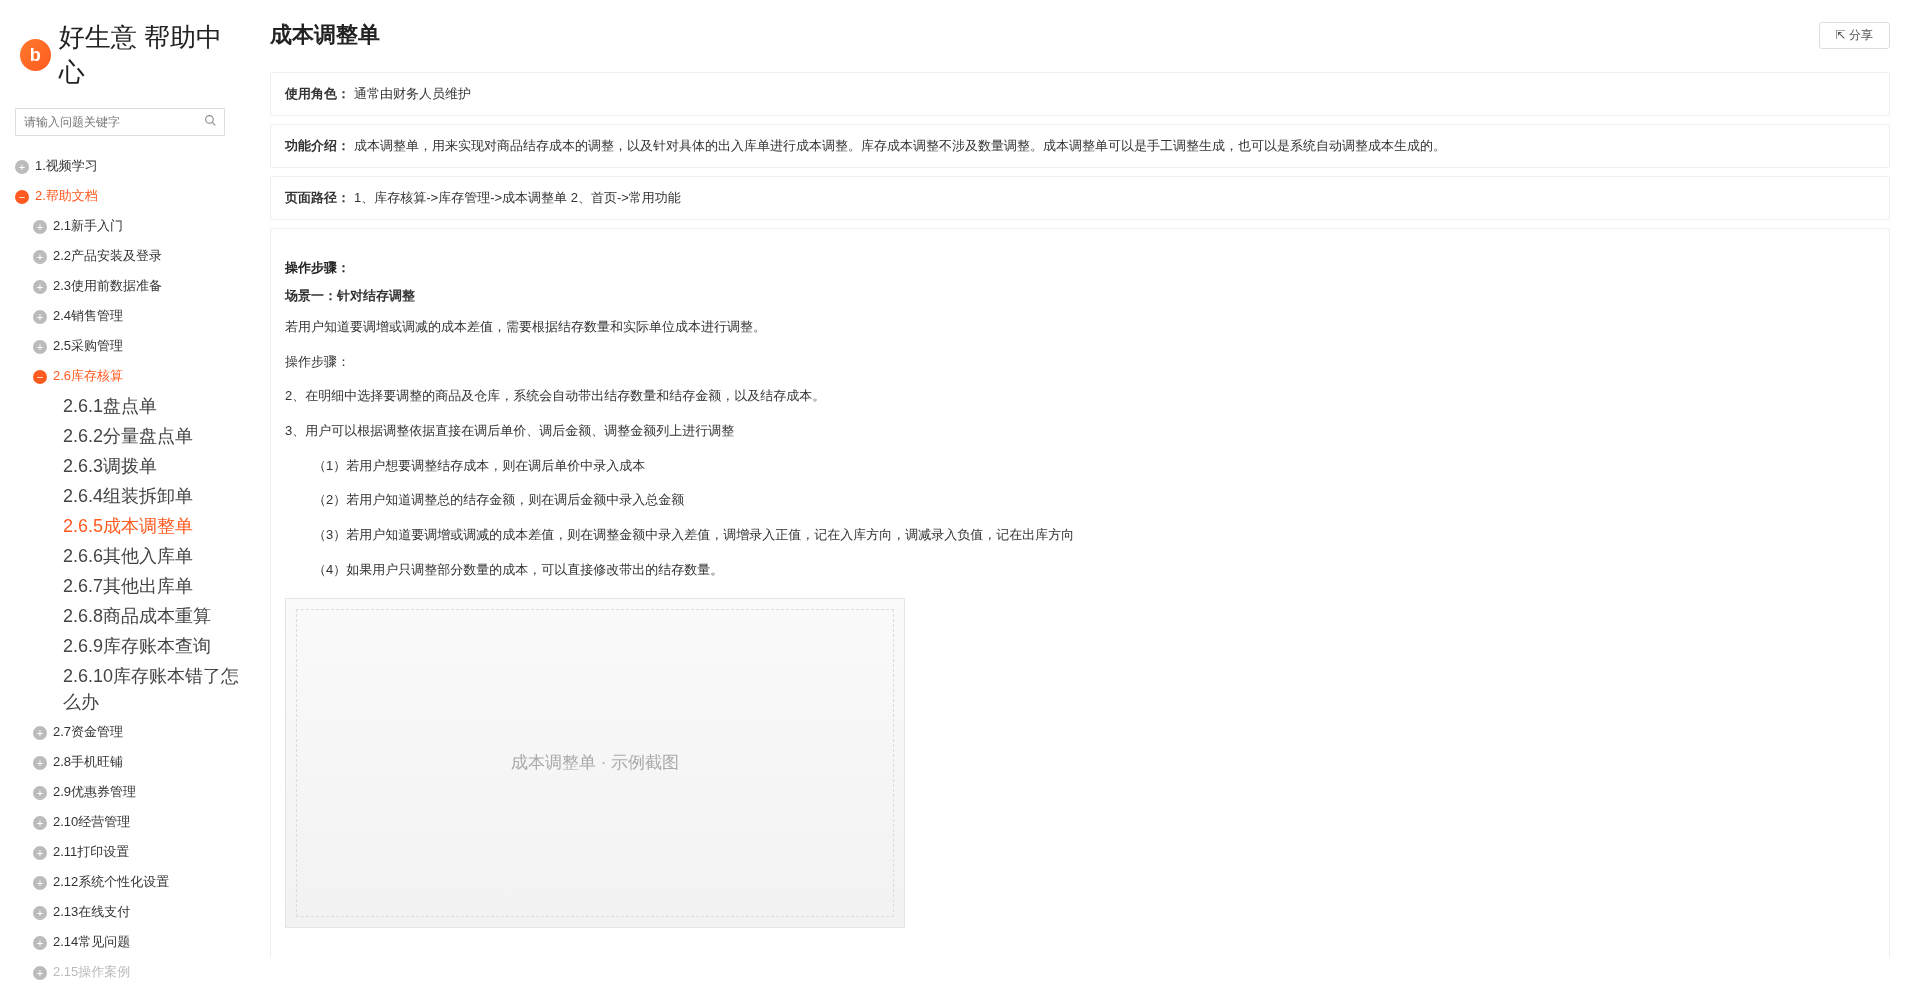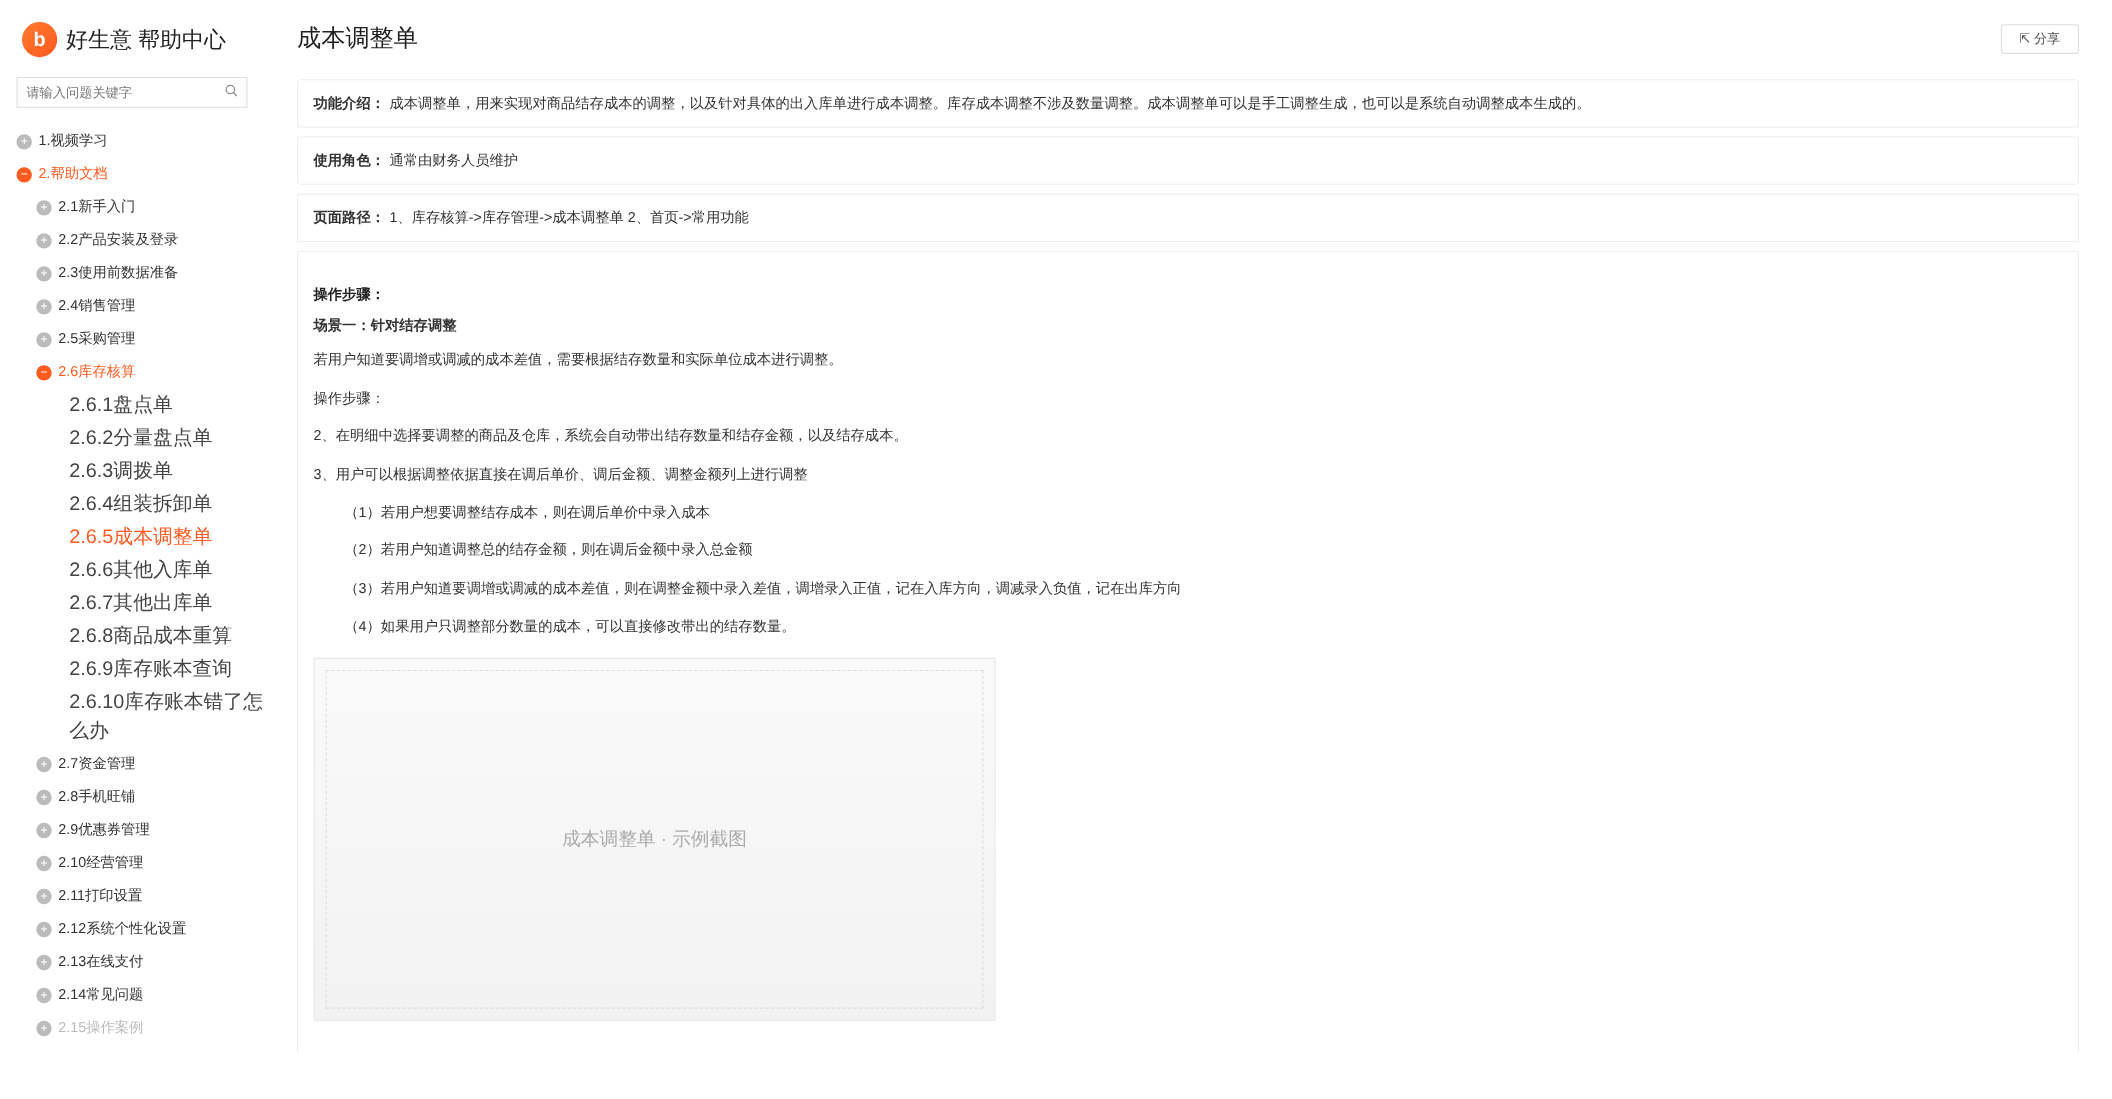--- a/index.html
+++ b/index.html
@@ -1,37 +1,37 @@
 <!DOCTYPE html>
 <html><head>
 <meta charset="utf-8">
 <style>
 * { margin: 0; padding: 0; box-sizing: border-box; }
 body { font-family: "Microsoft YaHei", Arial, sans-serif; font-size: 13px; color: #333; background: #fff; }
 .layout { display: flex; width: 100%; height: 100vh; }
 .sidebar { width: 240px; padding: 20px 0 20px 15px; overflow-y: auto; flex-shrink: 0; }
 .logo-row { display: flex; align-items: center; margin-bottom: 18px; padding-left: 5px; }
 .logo-badge { width: 32px; height: 32px; border-radius: 50%; background: linear-gradient(135deg,#ff7a2d,#ff5a1f); color:#fff; display:flex; align-items:center; justify-content:center; font-weight:bold; font-size:18px; margin-right:8px; }
-.logo-text { font-size: 20px; color:#222; font-weight: 400; }
+.logo-text { font-size: 26px; color:#222; font-weight: 400; }
 .search-wrap { position: relative; margin: 0 15px 15px 0; }
 .search-input { width: 100%; padding: 6px 28px 6px 8px; border: 1px solid #ddd; border-radius: 1px; font-size: 12px; color:#999; }
 .search-icon { position:absolute; right:8px; top:6px; color:#888; font-size:13px; }
 .nav { list-style:none; }
 .nav li { line-height: 26px; cursor: pointer; }
 .lvl1 { padding: 2px 0; }
 .lvl2 { padding: 2px 0 2px 18px; }
 .lvl3 { padding: 2px 0 2px 48px; font-size: 18px; color:#444; }
 .expand-icon { display:inline-block; width:14px; height:14px; border-radius:50%; background:#bbb; color:#fff; text-align:center; line-height:14px; font-size:11px; margin-right:6px; vertical-align:middle; }
 .expand-icon.open { background:#ff5a1f; }
 .active { color:#ff5a1f !important; }
 .active-section { color:#ff5a1f !important; }
 .faded { color:#bbb; }
 .content { flex: 1; padding: 20px 30px; overflow-y: auto; }
 .title-row { display:flex; justify-content:space-between; align-items:center; margin-bottom: 22px; }
-.page-title { font-size: 22px; font-weight: 400; color:#222; }
+.page-title { font-size: 22px; font-weight: 700; color:#222; }
 .share-btn { border:1px solid #ddd; padding:4px 16px; border-radius:3px; font-size:12px; color:#555; cursor:pointer; background:#fff; }
 .info-box { border:1px solid #eee; padding:12px 14px; margin-bottom: 8px; font-size: 13px; color:#333; border-radius:2px; }
 .info-label { font-weight:600; margin-right:4px; }
 .section-title { margin: 18px 0 10px; font-weight:600; color:#222; }
 .scenario-title { font-weight:600; margin: 0 0 10px; }
 .body-p { margin: 10px 0; line-height: 1.9; color:#333; }
 .body-p.indent1 { padding-left: 0; }
 .body-p.indent2 { padding-left: 28px; }
 .screenshot-placeholder { width: 620px; height: 330px; border:1px solid #e5e5e5; margin-top:15px; display:flex; align-items:center; justify-content:center; color:#aaa; font-size:17px; background: linear-gradient(#fafafa,#f2f2f2); position:relative; }
 .screenshot-placeholder::before { content:""; position:absolute; inset:10px; border:1px dashed #ddd; }
@@ -88,24 +88,24 @@
   <main class="content">
     <div class="title-row">
       <h1 class="page-title">成本调整单</h1>
       <button class="share-btn">
         <span>⇱</span>
         <span>分享</span>
       </button>
     </div>
 
     <div class="info-box">
-      <span class="info-label">功能介绍：</span><span>成本调整单，用来实现对商品结存成本的调整，以及针对具体的出入库单进行成本调整。库存成本调整不涉及数量调整。成本调整单可以是手工调整生成，也可以是系统自动调整成本生成的。</span>
+      <span class="info-label">使用角色：</span><span>通常由财务人员维护</span>
     </div>
     <div class="info-box">
-      <span class="info-label">使用角色：</span><span>通常由财务人员维护</span>
+      <span class="info-label">功能介绍：</span><span>成本调整单，用来实现对商品结存成本的调整，以及针对具体的出入库单进行成本调整。库存成本调整不涉及数量调整。成本调整单可以是手工调整生成，也可以是系统自动调整成本生成的。</span>
     </div>
     <div class="info-box">
       <span class="info-label">页面路径：</span><span>1、库存核算-&gt;库存管理-&gt;成本调整单 2、首页-&gt;常用功能</span>
     </div>
 
     <div class="info-box" style="border-bottom:none; padding-bottom:30px;">
       <p class="section-title">操作步骤：</p>
       <p class="scenario-title">场景一：针对结存调整</p>
       <p class="body-p">若用户知道要调增或调减的成本差值，需要根据结存数量和实际单位成本进行调整。</p>
       <p class="body-p">操作步骤：</p>

